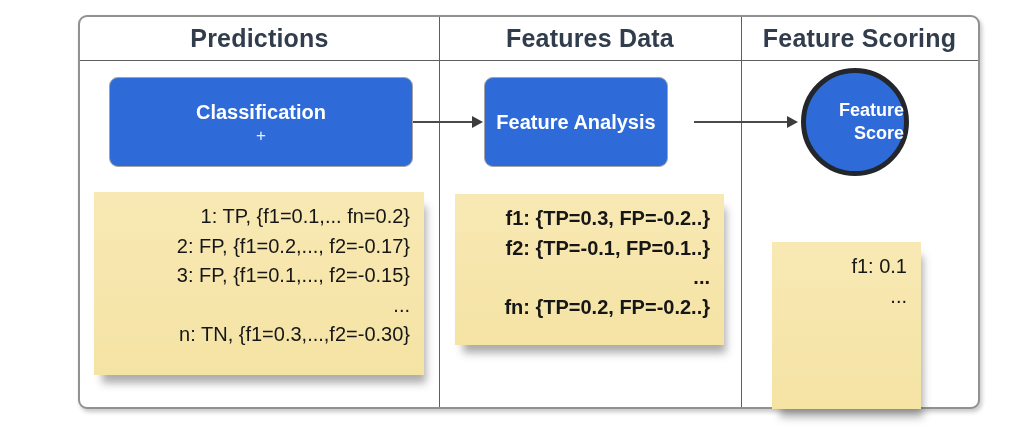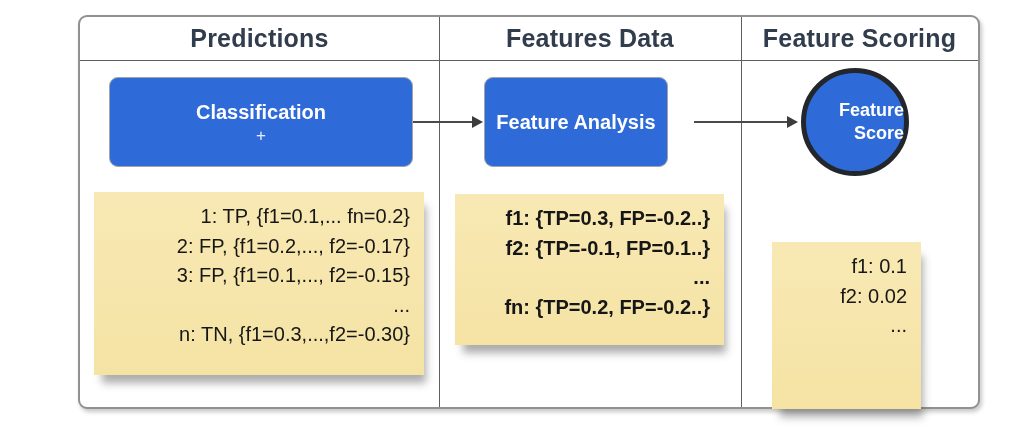--- a/index.html
+++ b/index.html
@@ -183,18 +183,17 @@
 
     <div class="note n2">
       <div class="note-line">f1: {TP=0.3, FP=-0.2..}</div>
       <div class="note-line">f2: {TP=-0.1, FP=0.1..}</div>
       <div class="note-line">...</div>
       <div class="note-line">fn: {TP=0.2, FP=-0.2..}</div>
     </div>
 
     <div class="note n3">
       <div class="note-line">f1: 0.1</div>
-      <div class="note-line">f2: 0.02</div>
       <div class="note-line">...</div>
     </div>
 
   </div>
 </div>
 
 </body></html>

